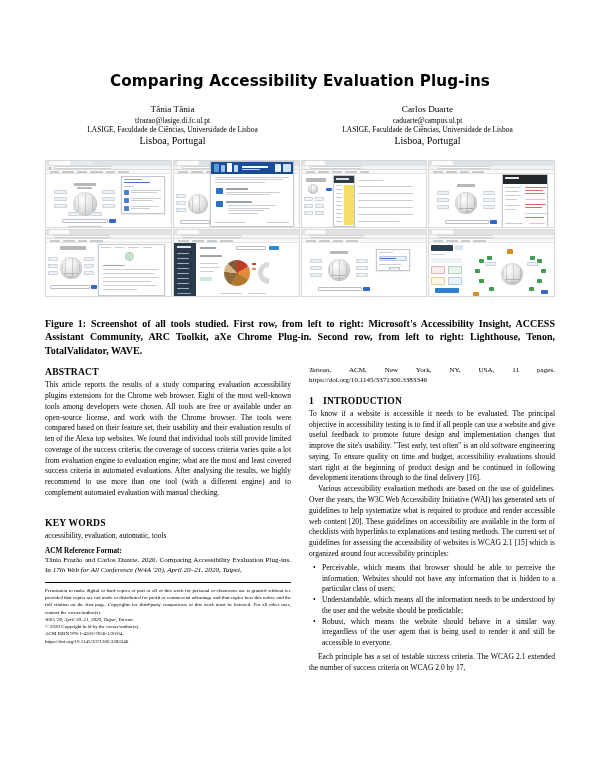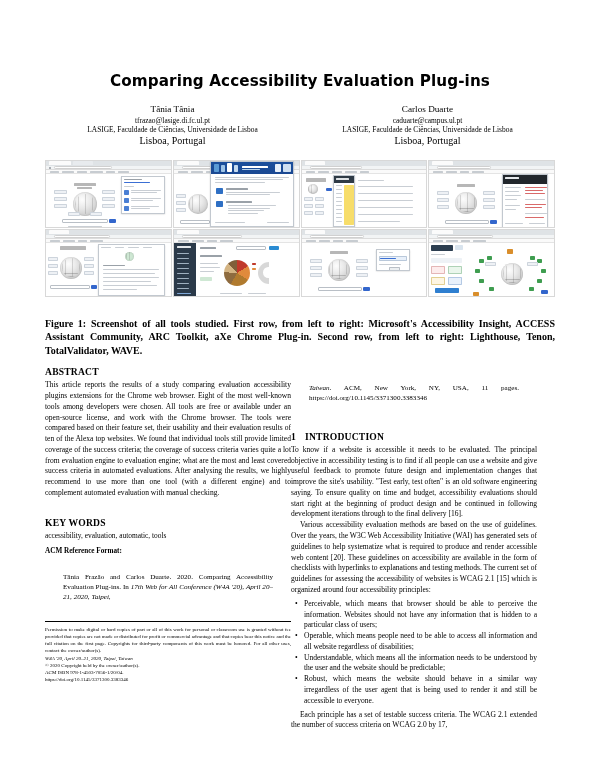--- a/index.html
+++ b/index.html
@@ -157,20 +157,21 @@
     line-height: 1.35;
     text-align: justify;
     font-family: Liberation Serif, serif;
   }
 
   
   .columns {
     display: flex;
     margin-top: 9px;
     width: 510px;
+    gap: 18px;
   }
   .col { width: 246px; }
 
   h2.sec {
     font-family: "Liberation Serif", serif;
     font-size: 9.6px;
     font-weight: bold;
     margin: 0 0 3px 0;
     letter-spacing: 0.2px;
   }
@@ -198,21 +199,21 @@
   }
   .ref-hd {
     font-size: 7.2px;
     font-weight: bold;
     margin: 0 0 1px 0;
   }
   .ref-body {
     font-size: 7.1px;
     line-height: 1.38;
     text-align: justify;
-    margin: 18px;
+    margin: 0;
   }
   .ref-body i { font-style: italic; }
   .rule {
     border: 0; border-top: 0.6px solid #000;
     margin: 6px 0 4px 0; width: 100%;
   }
   .legal {
     font-size: 5.0px;
     line-height: 1.45;
     text-align: justify;
@@ -640,21 +641,20 @@
       <div class="spacer9"></div>
       <h2 class="sec num">
         <span>1</span>
         <span>INTRODUCTION</span>
       </h2>
       <p class="body">To know if a website is accessible it needs to be evaluated. The principal objective in accessibility testing is to find if all people can use a website and give useful feedback to promote future design and implementation changes that improve the site's usability. "Test early, test often" is an old software engineering saying. To ensure quality on time and budget, accessibility evaluations should start right at the beginning of product design and be continued in following development iterations through to the final delivery [16].</p>
       <p class="body ind">Various accessibility evaluation methods are based on the use of guidelines. Over the years, the W3C Web Accessibility Initiative (WAI) has generated sets of guidelines to help systematize what is required to produce and render accessible web content [20]. These guidelines on accessibility are available in the form of checklists with hyperlinks to explanations and testing methods. The current set of guidelines for assessing the accessibility of websites is WCAG 2.1 [15] which is organized around four accessibility principles:</p>
 
       <ul class="princ">
         <li>Perceivable, which means that browser should be able to perceive the information. Websites should not have any information that is hidden to a particular class of users;</li>
-        <li>Operable, which means people need to be able to access all information and all website regardless of disabilities;</li>
         <li>Understandable, which means all the information needs to be understood by the user and the website should be predictable;</li>
         <li>Robust, which means the website should behave in a similar way irregardless of the user agent that is being used to render it and still be accessible to everyone.</li>
       </ul>
 
       <p class="body ind" style="margin-top:3px;">Each principle has a set of testable success criteria. The WCAG 2.1 extended the number of success criteria on WCAG 2.0 by 17,</p>
     </div>
   </div>
 
 </div>
 

